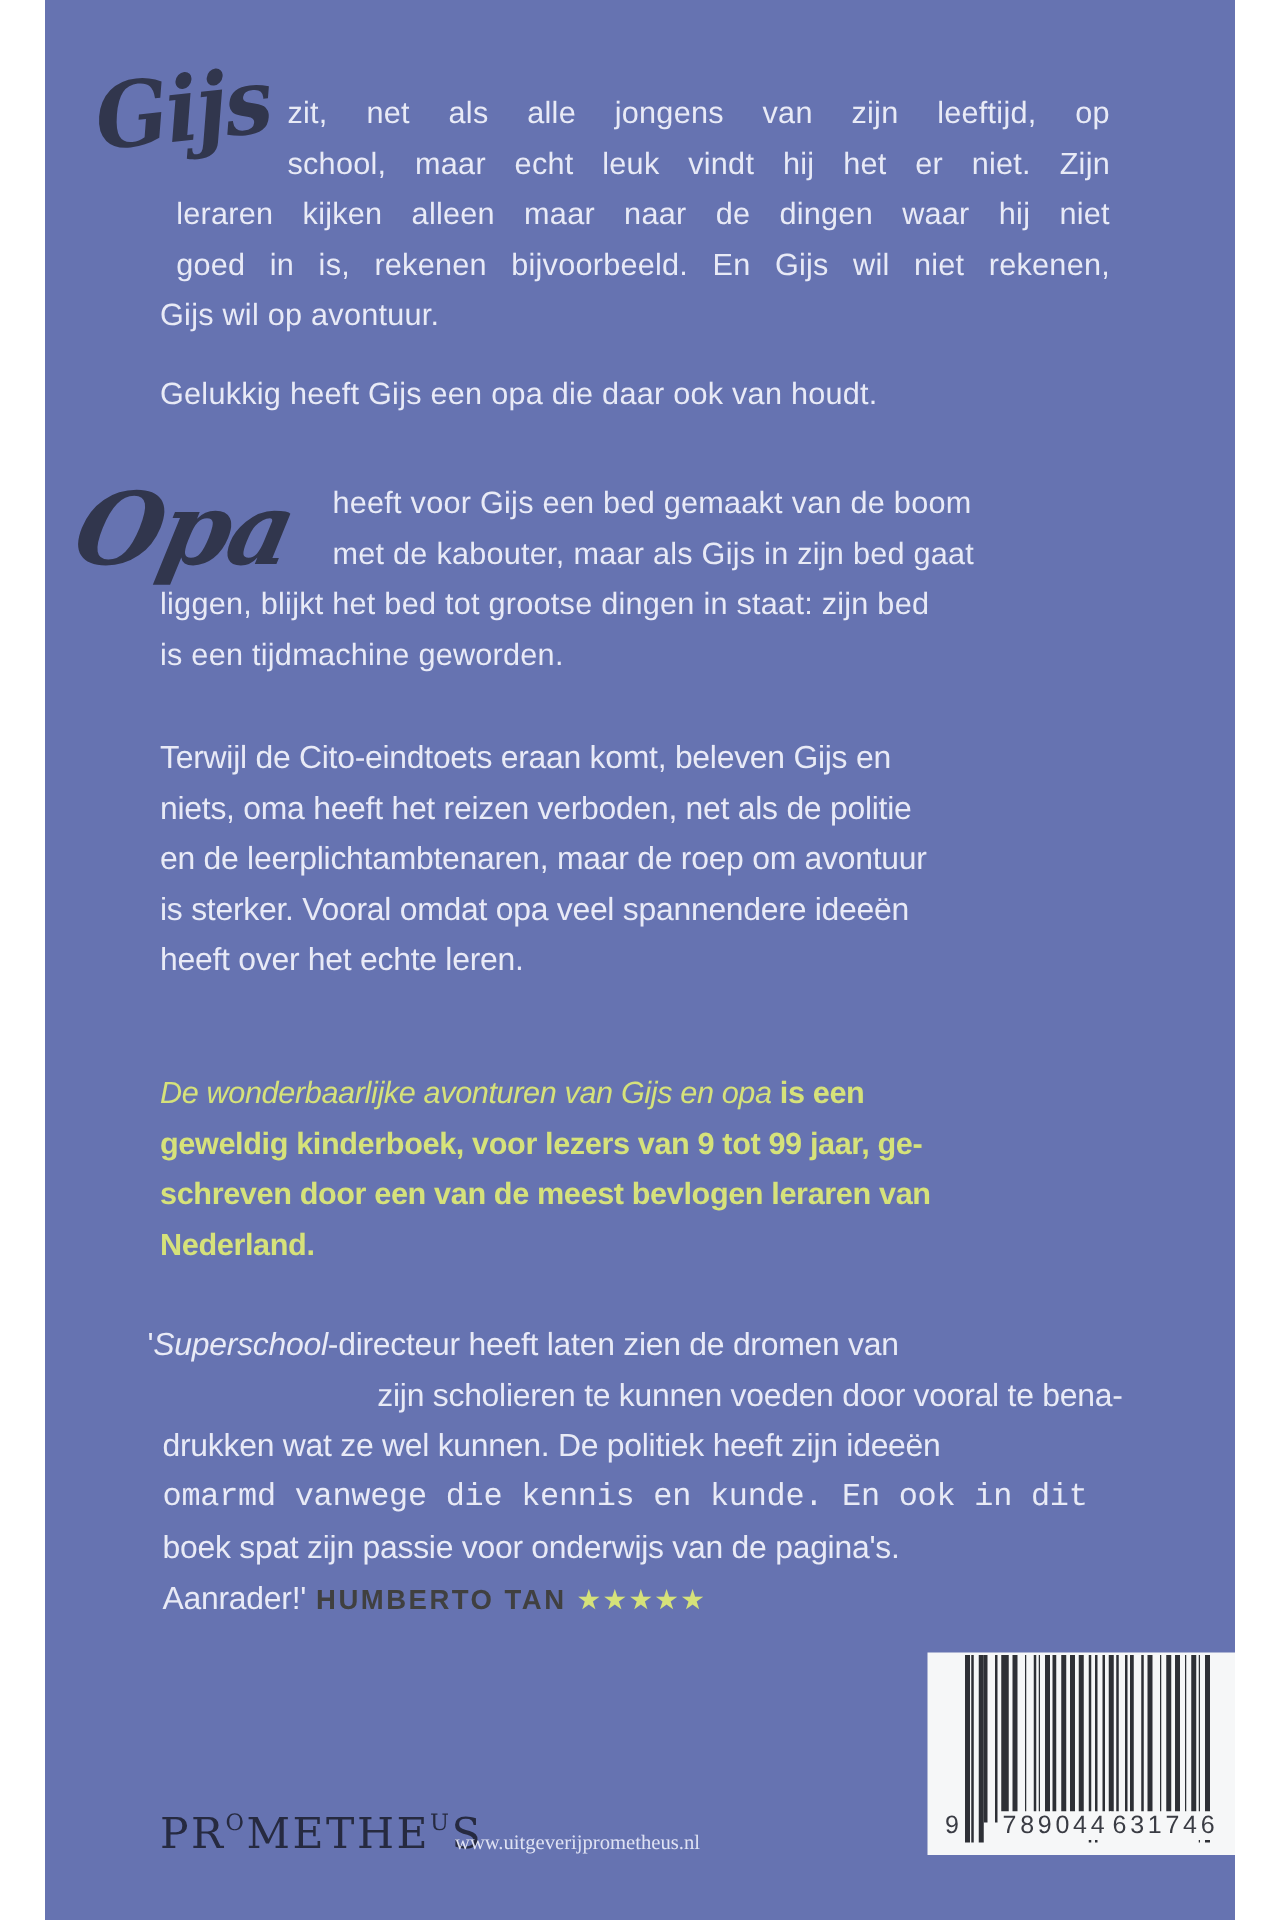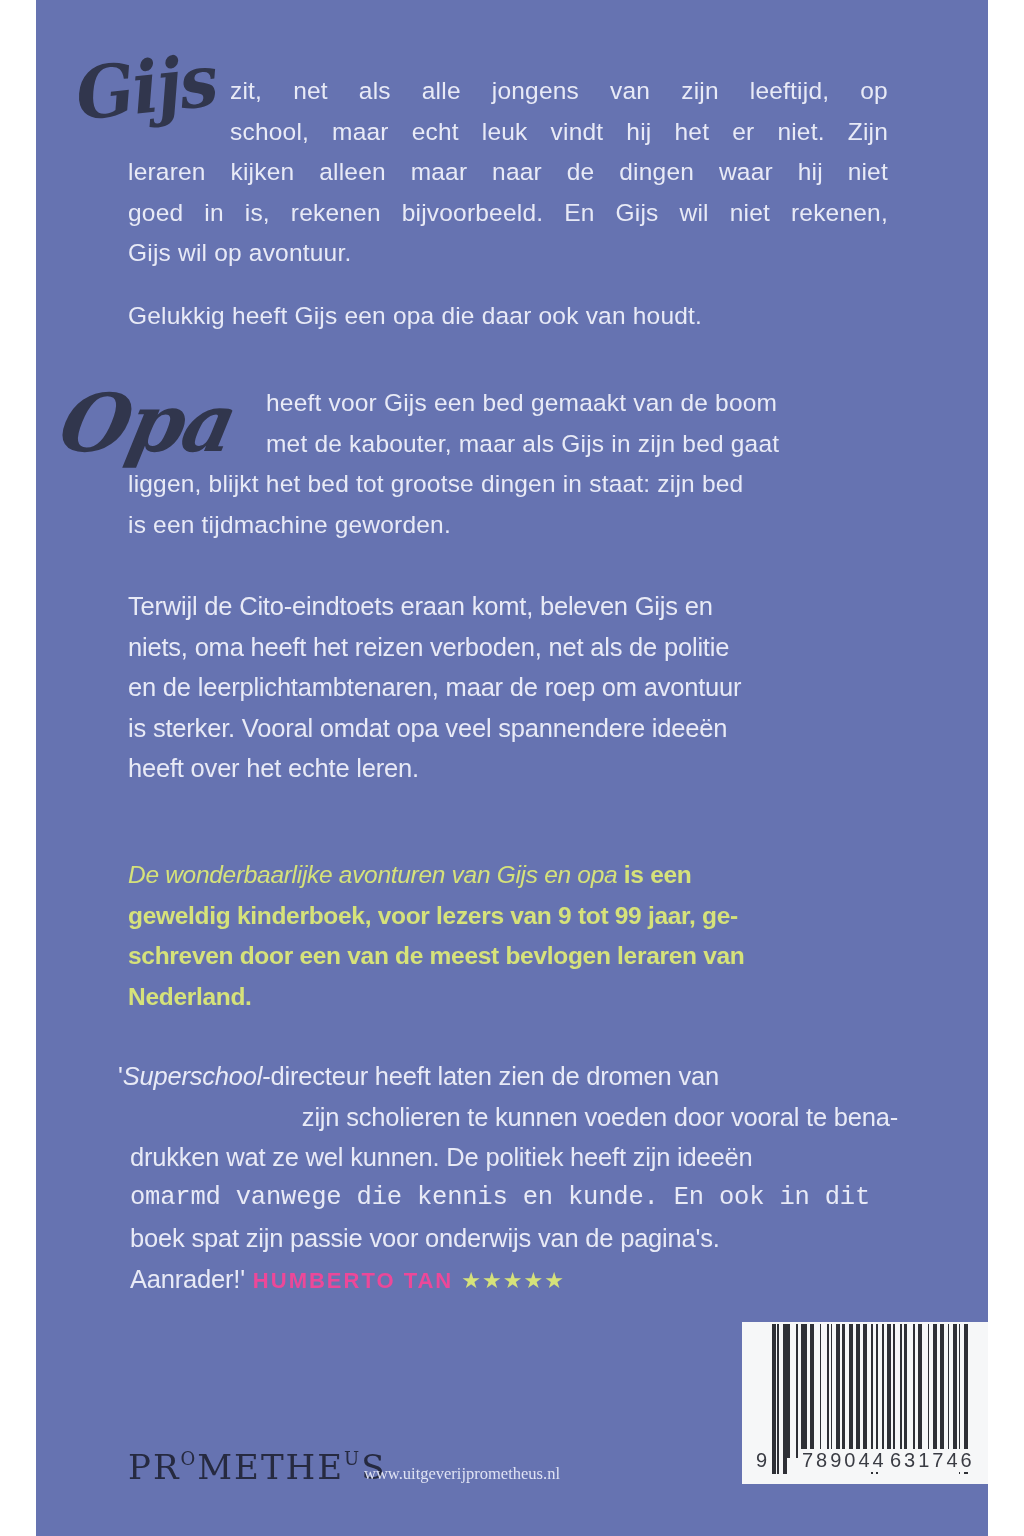--- a/index.html
+++ b/index.html
@@ -31,20 +31,21 @@
       margin: 0;
     }
     .line {
       display: block;
       white-space: nowrap;
     }
     .justify {
       display: flex;
       justify-content: space-between;
       white-space: nowrap;
+      margin-left: 13px;
     }
     .justify span { display: inline-block; }
     .script {
       position: absolute;
       font-family: "DejaVu Serif", serif;
       font-style: italic;
       font-weight: bold;
       color: #2d3145;
       opacity: 0.92;
       letter-spacing: -2px;
@@ -63,21 +64,21 @@
       transform: skewX(-12deg);
       transform-origin: left top;
     }
     .yellow {
       color: #d6e27a;
       font-weight: bold;
     }
     .yellow .it { font-style: italic; font-weight: normal; }
     .quote .it { font-style: italic; text-align: right; }
     .author {
-      color: #ec4899;
+      color: #404040;
       font-weight: bold;
       letter-spacing: 2px;
       font-size: 22px;
       margin-left: 8px;
       margin-top: 12px;
     }
     .stars {
       color: #d6e27a;
       font-size: 22px;
       letter-spacing: 1px;

